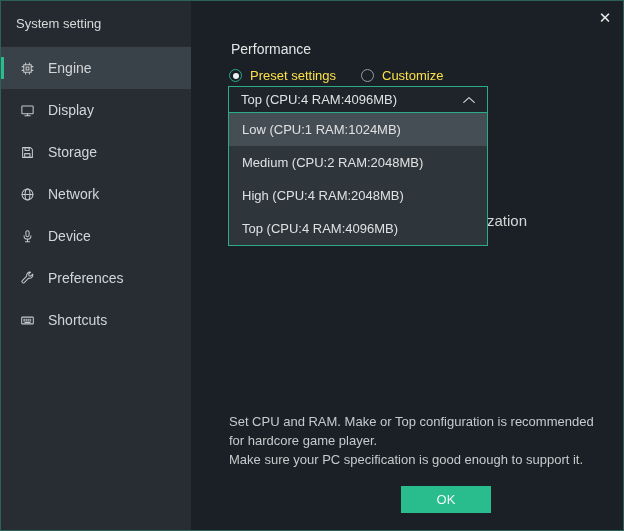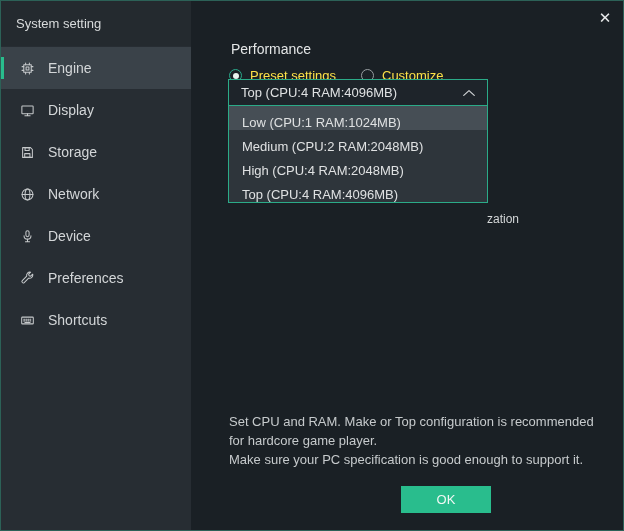--- a/index.html
+++ b/index.html
@@ -28,30 +28,30 @@
   .radio-group{position:absolute;top:67px;display:flex;align-items:center;gap:8px;}
   .radio-group.preset{left:228px;}
   .radio-group.customize{left:360px;}
   .radio{width:11px;height:11px;border-radius:50%;position:relative;box-sizing:content-box;}
   .radio.selected{border:1.5px solid #2aa88a;}
   .radio.selected::after{content:"";position:absolute;left:2.5px;top:2.5px;right:2.5px;bottom:2.5px;
     background:#e9f3ef;border-radius:50%;}
   .radio.unselected{border:1.5px solid #979da1;}
   .radio-label{font-size:13px;color:#fde047;}
   
-  .dropdown{position:absolute;left:227px;top:78px;width:260px;z-index:5;}
+  .dropdown{position:absolute;left:227px;top:85px;width:260px;z-index:5;}
   .dropdown-header{height:27px;box-sizing:border-box;border:1px solid #2bab88;background:#1e242a;
     display:flex;align-items:center;justify-content:space-between;padding:0 11px 0 12px;
     font-size:13px;color:#dfe1e2;cursor:pointer;}
   .chevron svg{stroke:#cfd2d4;fill:none;stroke-width:1.4;stroke-linecap:round;stroke-linejoin:round;display:block;}
   .dropdown-list{border:1px solid #2bab88;border-top:none;background:#2e353b;}
-  .option{height:24px;line-height:33px;padding-left:13px;font-size:13px;color:#dfe1e2;cursor:pointer;}
+  .option{height:33px;line-height:33px;padding-left:13px;font-size:13px;color:#dfe1e2;cursor:pointer;}
   .option.highlighted{background:#464e55;}
   
-  .obscured-text{position:absolute;left:486px;top:211px;font-size:12px;color:#d4d7d8;z-index:1;}
+  .obscured-text{position:absolute;left:486px;top:211px;font-size:15px;color:#d4d7d8;z-index:1;}
   .help-text{position:absolute;left:228px;top:411px;font-size:13px;color:#c6cacc;line-height:19px;}
   .btn{position:absolute;top:485px;height:27px;border:none;font-size:13px;
     font-family:inherit;display:flex;align-items:center;justify-content:center;cursor:pointer;}
   .btn-ok{left:400px;width:90px;background:#29bd8d;color:#f0f8f4;}
   .btn-cancel{left:497px;width:78px;background:#3e464e;color:#e3e5e6;}
 </style>
 </head>
 <body>
 
 <div class="window">

